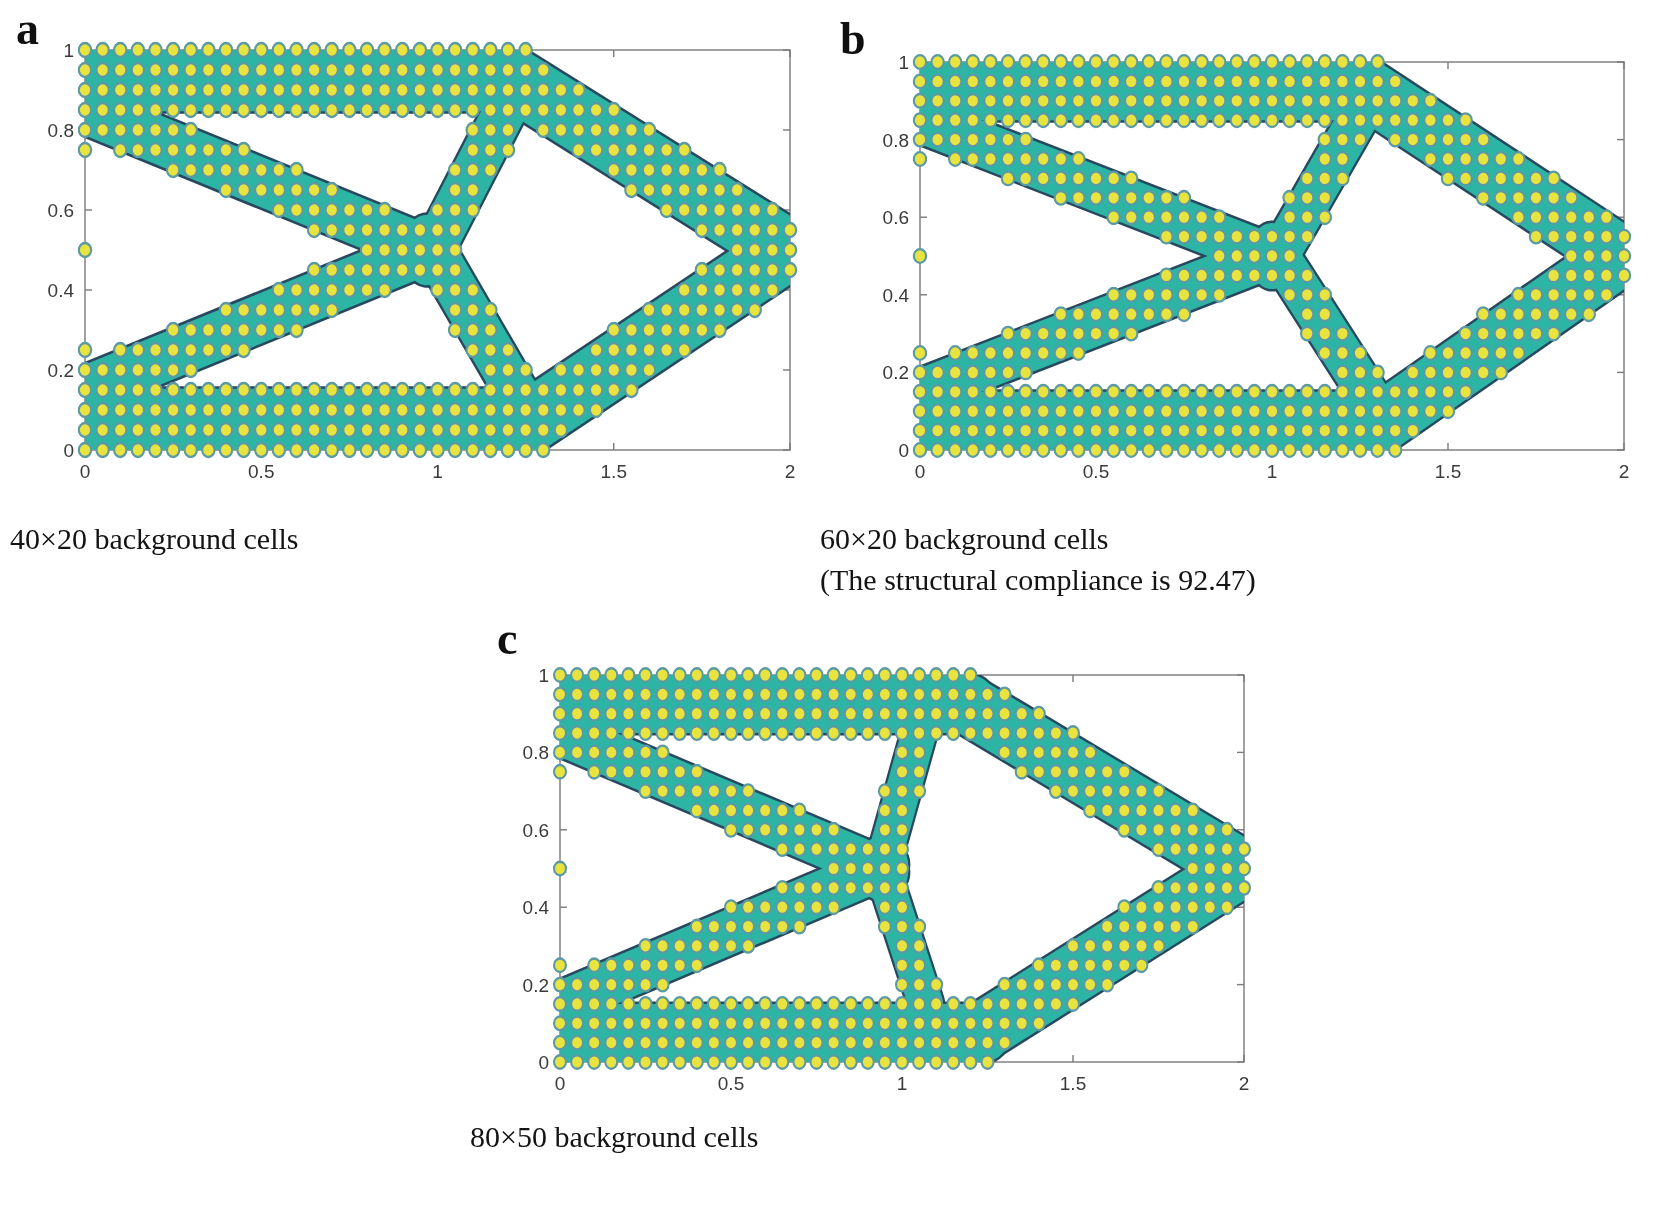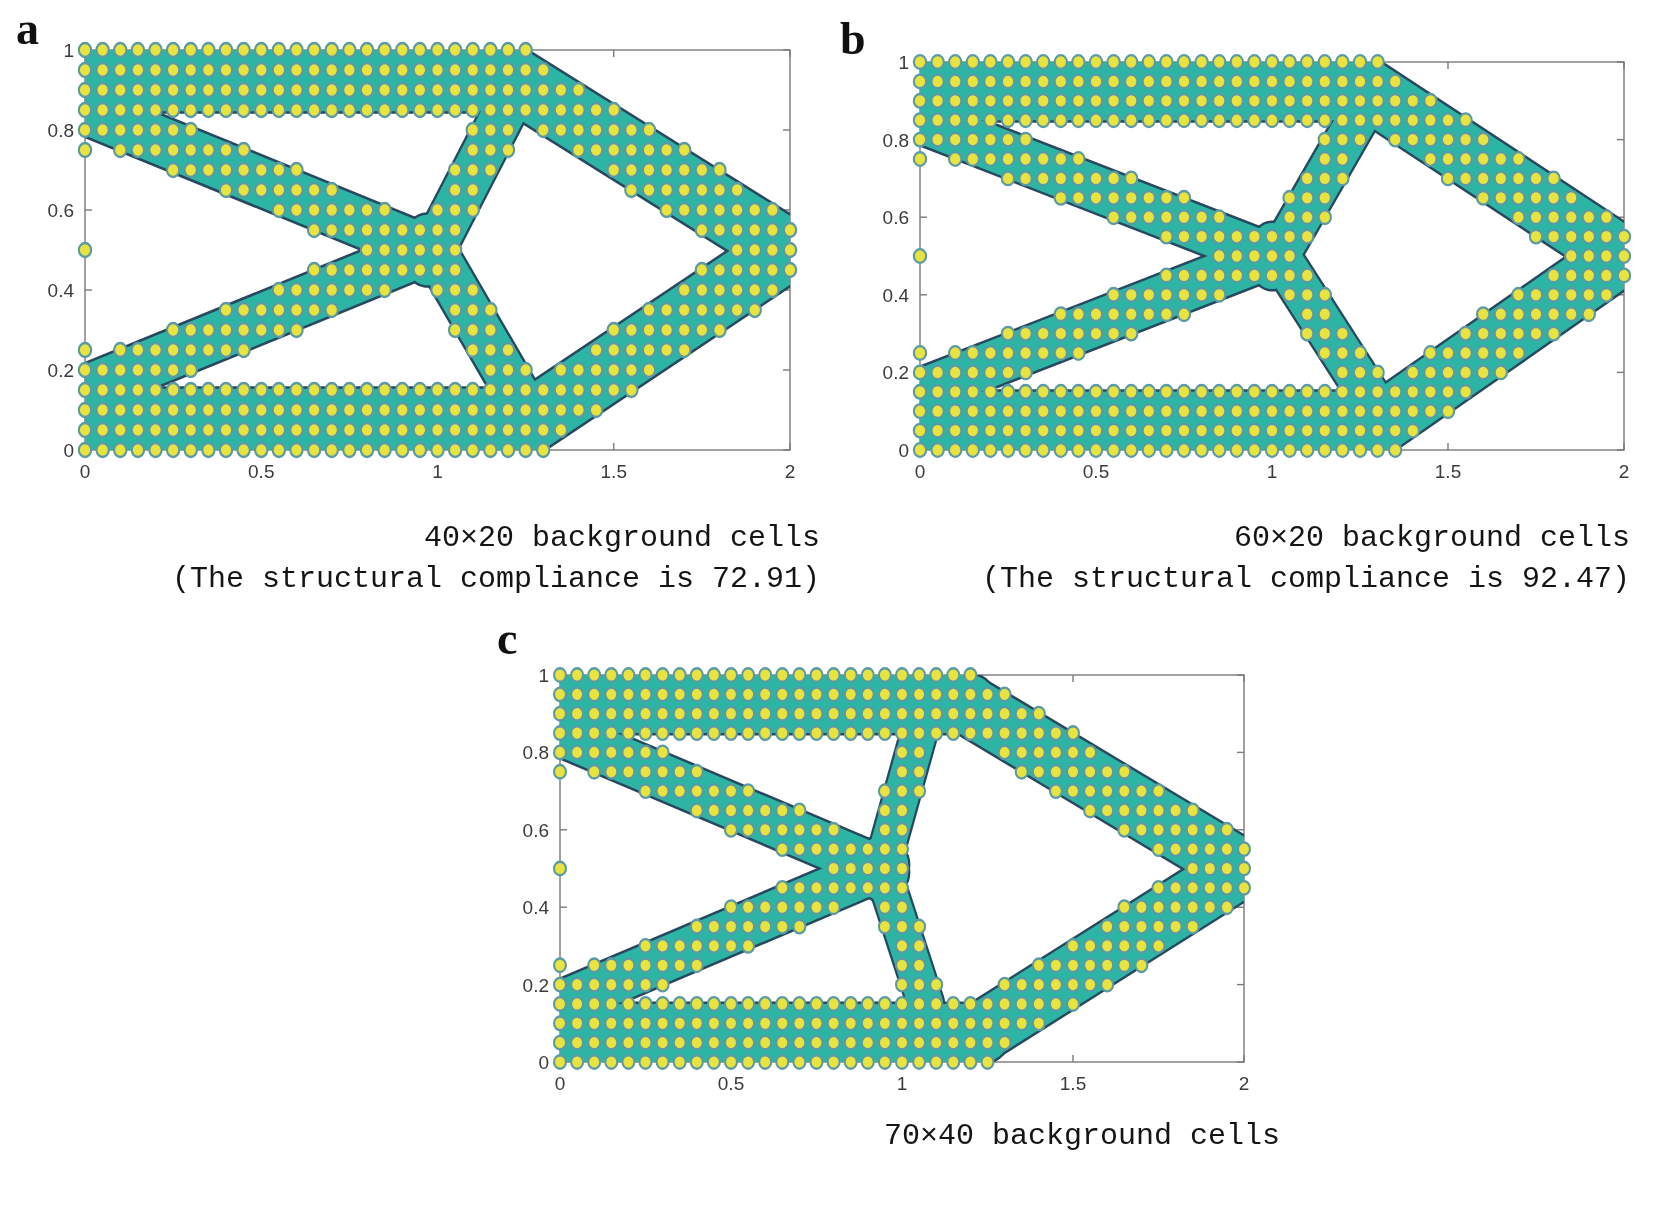--- a/index.html
+++ b/index.html
@@ -1,22 +1,22 @@
 <!DOCTYPE html>
 <html><head>
 <meta charset="utf-8">
 <style>
   html,body{margin:0;padding:0;background:#ffffff;}
   #screen{position:relative;width:1666px;height:1226px;background:#ffffff;overflow:hidden;
           font-family:"Liberation Sans",sans-serif;}
   .plabel{position:absolute;font-family:"Liberation Serif",serif;font-weight:bold;
           font-size:46px;color:#101010;line-height:1;}
   .plot{position:absolute;}
-  .caption{position:absolute;text-align:right;font-size:30px;color:#141414;line-height:41px;
-           font-family:Liberation Mono, monospace;}
+  .caption{position:absolute;text-align:left;font-size:30px;color:#141414;line-height:41px;
+           font-family:Liberation Serif, serif;}
   .ticklabel{font-size:19px;font-family:"Liberation Sans",sans-serif;}
   .xt{text-anchor:middle;}
   .yt{text-anchor:end;}
   #lbl-a{left:16px;top:6px;}
   #lbl-b{left:840px;top:16px;}
   #lbl-c{left:497px;top:616px;}
   #svg-a{left:23px;top:36px;}
   #svg-b{left:858px;top:48px;}
   #svg-c{left:498px;top:661px;}
   #cap-a{left:10px;top:518px;width:810px;}
@@ -528,21 +528,20 @@
           <circle cx="2" cy="0.5" r="0.0175" fill="#e8e33e" stroke="#5b9aa5" stroke-width="0.006"></circle>
           <circle cx="2" cy="0.55" r="0.0175" fill="#e8e33e" stroke="#5b9aa5" stroke-width="0.006"></circle>
           <circle cx="0" cy="0.25" r="0.0175" fill="#e8e33e" stroke="#5b9aa5" stroke-width="0.006"></circle>
           <circle cx="0" cy="0.5" r="0.0175" fill="#e8e33e" stroke="#5b9aa5" stroke-width="0.006"></circle>
           <circle cx="0" cy="0.75" r="0.0175" fill="#e8e33e" stroke="#5b9aa5" stroke-width="0.006"></circle>
         </g>
       </g>
     </svg>
   <div class="caption" id="cap-a">
     <div>40×20 background cells</div>
-    <div>(The structural compliance is 72.91)</div>
   </div>
 
   <div class="plabel" id="lbl-b">b</div>
   <svg class="plot" id="svg-b" width="808" height="448">
       <rect x="62" y="14" width="704" height="388" fill="none" stroke="#7a7a7a" stroke-width="1.4"></rect>
       <line x1="62" y1="402" x2="62" y2="395" stroke="#7a7a7a" stroke-width="1.4"></line>
       <line x1="62" y1="14" x2="62" y2="21" stroke="#7a7a7a" stroke-width="1.4"></line>
       <text x="62" y="430" class="ticklabel xt" fill="#3b3b3b">0</text>
       <line x1="238" y1="402" x2="238" y2="395" stroke="#7a7a7a" stroke-width="1.4"></line>
       <line x1="238" y1="14" x2="238" y2="21" stroke="#7a7a7a" stroke-width="1.4"></line>
@@ -1530,16 +1529,16 @@
           <circle cx="2" cy="0.45" r="0.0175" fill="#e8e33e" stroke="#5b9aa5" stroke-width="0.006"></circle>
           <circle cx="2" cy="0.5" r="0.0175" fill="#e8e33e" stroke="#5b9aa5" stroke-width="0.006"></circle>
           <circle cx="2" cy="0.55" r="0.0175" fill="#e8e33e" stroke="#5b9aa5" stroke-width="0.006"></circle>
           <circle cx="0" cy="0.25" r="0.0175" fill="#e8e33e" stroke="#5b9aa5" stroke-width="0.006"></circle>
           <circle cx="0" cy="0.5" r="0.0175" fill="#e8e33e" stroke="#5b9aa5" stroke-width="0.006"></circle>
           <circle cx="0" cy="0.75" r="0.0175" fill="#e8e33e" stroke="#5b9aa5" stroke-width="0.006"></circle>
         </g>
       </g>
     </svg>
   <div class="caption" id="cap-c">
-    <div>70×40 background cells</div>
+    <div>80×50 background cells</div>
   </div>
 
 </div>
 
 </body></html>

